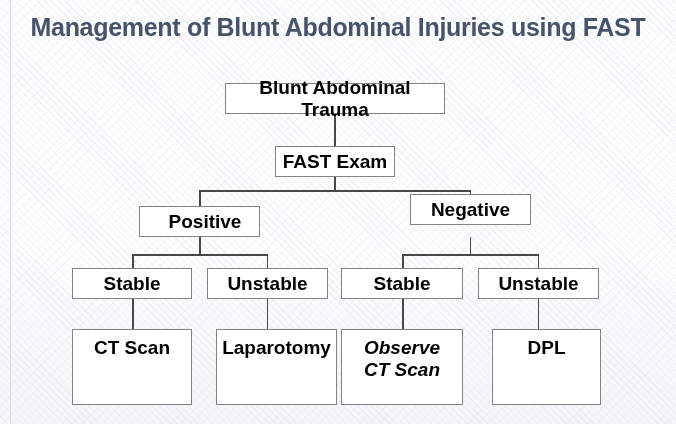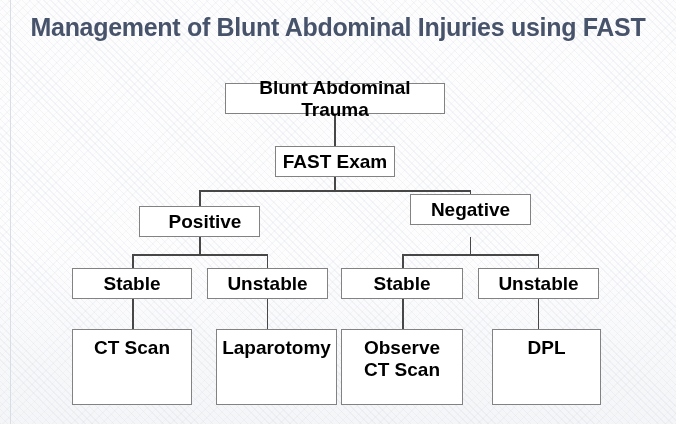--- a/index.html
+++ b/index.html
@@ -24,21 +24,21 @@
     text-align:center;font-weight:bold;font-size:25px;letter-spacing:-0.3px;
     color:#47536a;
   }
   .node{
     position:absolute;background:#ffffff;border:1.5px solid #828282;
     box-sizing:border-box;
     color:#000;font-weight:bold;font-size:19px;text-align:center;
     display:flex;align-items:center;justify-content:center;
   }
   .node.tall{align-items:flex-start;padding-top:7px;line-height:22px;}
-  .node.tall .stack span{display:block;}
+  .node.tall .stack span{display:block;font-style:italic;}
   .edge{position:absolute;background:#474747;}
   .v{width:1.5px;}
   .h{height:1.5px;}
 
   
   .n-root      {left:225px;top:83px; width:220px;height:31px;}
   .n-fast      {left:275px;top:146px;width:120px;height:31px;}
   .n-positive  {left:139px;top:206px;width:121px;height:31px;padding-left:11px;}
   .n-negative  {left:410px;top:194px;width:121px;height:31px;}
   .n-pstable   {left:72px; top:268px;width:120px;height:31px;}

